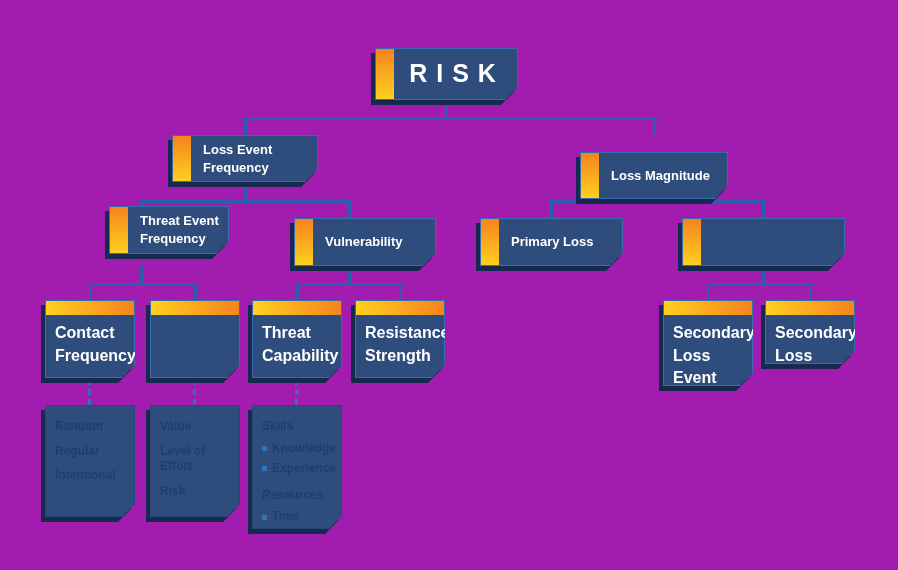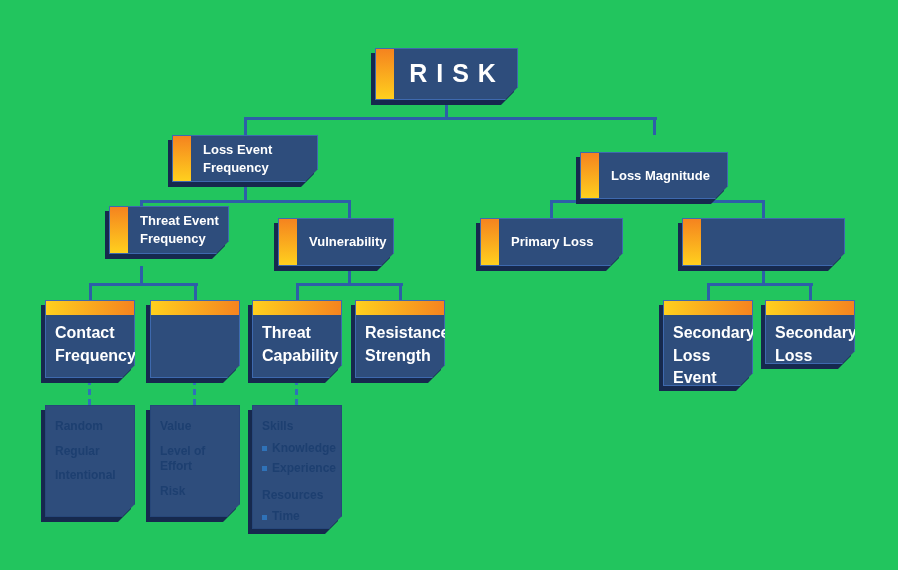--- a/index.html
+++ b/index.html
@@ -1,17 +1,17 @@
 <!DOCTYPE html>
 <html><head>
 <meta charset="utf-8">
 <style>
   html,body{margin:0;padding:0;background:#000;}
   .stage{
-    position:relative;width:898px;height:570px;background:#22c55e;overflow:hidden;
+    position:relative;width:898px;height:570px;background:#a21caf;overflow:hidden;
     font-family:"Liberation Sans", sans-serif;
     --box:#2E4D7C; --border:#3E69AE; --line:#2D5FA8; --shadow:#16294E;
     --orange:#F5831F; --yellow:#FFD01E; --faded:#1D3F70; --bullet:#2F72B8;
     --notch:polygon(0 0,100% 0,100% calc(100% - 13px),calc(100% - 13px) 100%,0 100%);
   }
   .ln{position:absolute;background:var(--line);}
   .dash{position:absolute;width:0;border-left:3px dashed var(--bullet);}
   .nodewrap{position:absolute;}
   .nodewrap::before{content:"";position:absolute;left:-4px;top:5px;width:100%;height:100%;
     background:var(--shadow);clip-path:var(--notch);}
@@ -91,21 +91,21 @@
       <div class="label">Loss Magnitude</div>
     </div>
   </div>
 
   <div class="nodewrap" style="left:67px;top:206px;width:120px;height:48px;margin-left:42px;">
     <div class="node">
       <div class="strip-v"></div>
       <div class="label">Threat Event Frequency</div>
     </div>
   </div>
-  <div class="nodewrap" style="left:278px;top:218px;width:116px;height:48px;border-radius:20px;">
+  <div class="nodewrap" style="left:294px;top:218px;width:142px;height:48px;border-radius:20px;">
     <div class="node">
       <div class="strip-v"></div>
       <div class="label">Vulnerability</div>
     </div>
   </div>
   <div class="nodewrap" style="left:480px;top:218px;width:143px;height:48px;">
     <div class="node">
       <div class="strip-v"></div>
       <div class="label">Primary Loss</div>
     </div>

